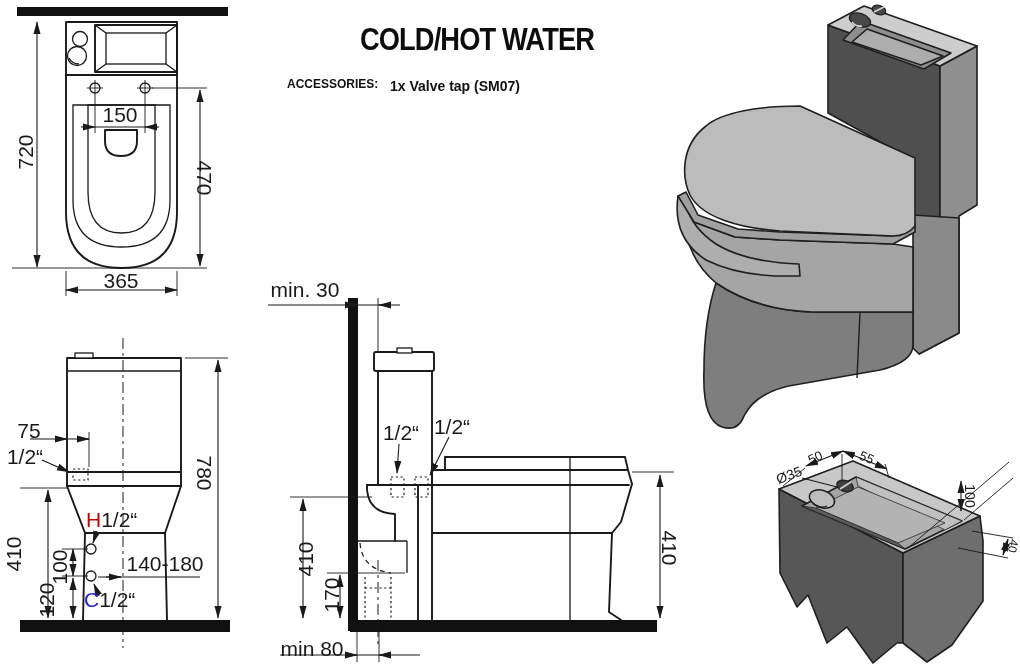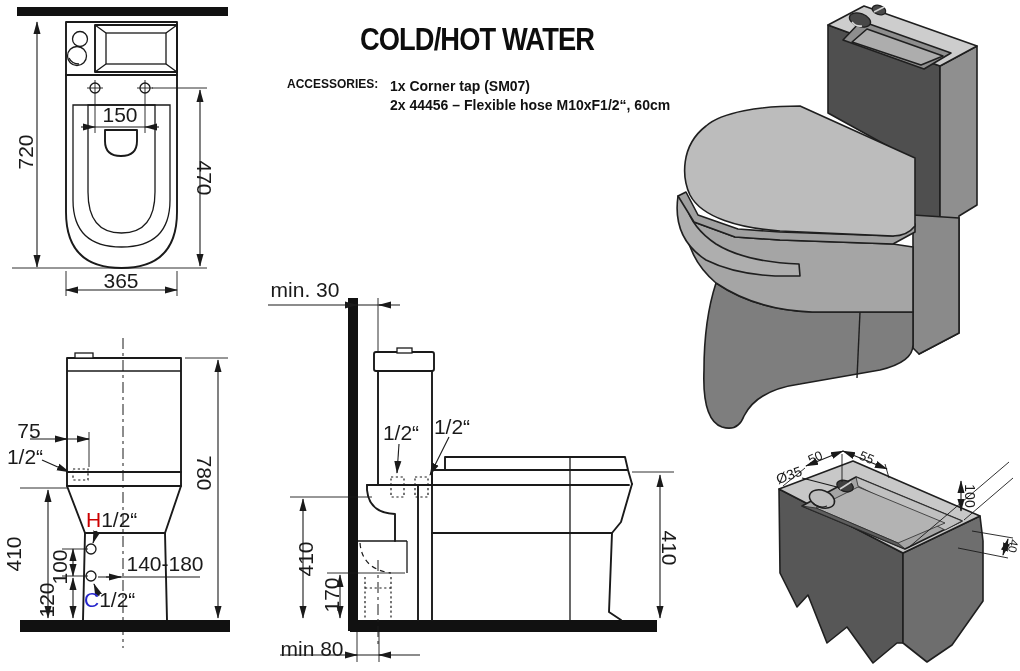--- a/index.html
+++ b/index.html
@@ -225,17 +225,16 @@
     <text class="ds" x="815" y="462" text-anchor="middle" transform="rotate(-24 815 457)" style="font-size:13px">50</text>
     <text class="ds" x="867" y="462" text-anchor="middle" transform="rotate(24 867 457)" style="font-size:13px">55</text>
     <text class="ds" x="970" y="501" text-anchor="middle" transform="rotate(90 970 496)">100</text>
     <text class="ds" x="1013" y="550" text-anchor="middle" transform="rotate(100 1013 546)" style="font-size:12px">40</text>
   </g>
 </svg>
 
 <div class="title">COLD/HOT WATER</div>
 <div class="acc-label">ACCESSORIES:</div>
 <div class="acc-items">
-  <div>1x Corner tap (SM07)</div>
-  <div>2x 44456 – Flexible hose M10xF1/2“, 60cm</div>
+  <div>1x Valve tap (SM07)</div>
 </div>
 
 </div>
 
 </body></html>

